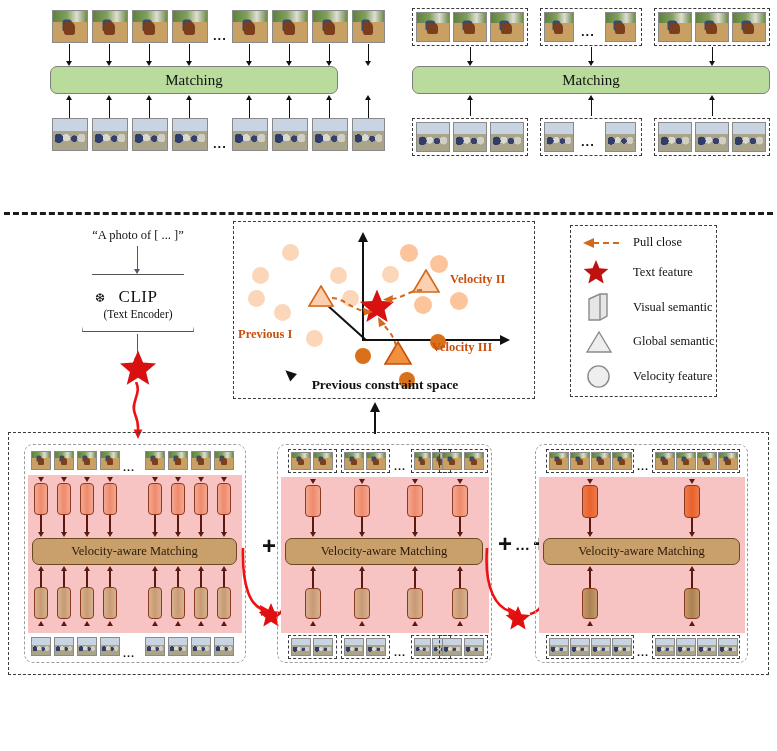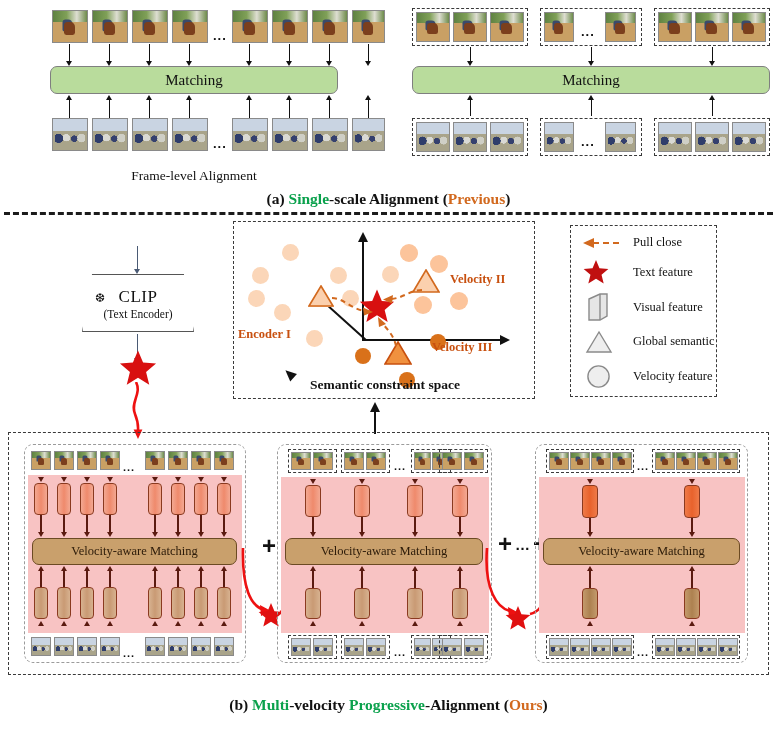--- a/index.html
+++ b/index.html
@@ -192,21 +192,20 @@
       <div class="frame field" style="left:92px;top:0px;width:36px;height:33px;"></div>
       <div class="frame field" style="left:132px;top:0px;width:36px;height:33px;"></div>
       <div class="frame field" style="left:172px;top:0px;width:36px;height:33px;"></div>
       <div class="dots" style="left:213px;top:19px;">...</div>
       <div class="frame field" style="left:232px;top:0px;width:36px;height:33px;"></div>
       <div class="frame field" style="left:272px;top:0px;width:36px;height:33px;"></div>
       <div class="frame field" style="left:312px;top:0px;width:36px;height:33px;"></div>
       <div class="frame field" style="left:352px;top:0px;width:33px;height:33px;"></div>
     </div>
 
-    <div class="plain-caption" style="left:0;top:168px;width:388px;">Frame-level Alignment</div>
   </div>
 
   <div class="abs" style="left:388px;top:0;width:389px;height:205px;">
 
     <div class="abs" style="left:0;top:0;width:389px;height:50px;">
       <div class="dash-box" style="left:24px;top:8px;width:116px;height:38px;">
         <div class="frame horse" style="left:3px;top:3px;width:34px;height:30px;"></div>
         <div class="frame horse" style="left:40px;top:3px;width:34px;height:30px;"></div>
         <div class="frame horse" style="left:77px;top:3px;width:34px;height:30px;"></div>
       </div>
@@ -257,29 +256,27 @@
       </div>
       <div class="dash-box" style="left:266px;top:0px;width:116px;height:38px;">
         <div class="frame field" style="left:3px;top:3px;width:34px;height:30px;"></div>
         <div class="frame field" style="left:40px;top:3px;width:34px;height:30px;"></div>
         <div class="frame field" style="left:77px;top:3px;width:34px;height:30px;"></div>
       </div>
     </div>
 
   </div>
 
-  <div class="caption" style="left:0;top:190px;">
-    <span>(a) </span><span class="green">Single</span><span>-scale Alignment (</span><span class="orange">Previous</span><span>)</span>
-  </div>
 </div>
 
 <div class="hdivider" style="top:212px;"></div>
 
 <div class="abs" style="left:0;top:216px;width:777px;height:535px;">
 
+  <div class="quote" style="left:48px;top:12px;width:180px;text-align:center;">“A photo of [ ... ]”</div>
 
   <div class="thin-arrow" style="left:137px;top:30px;height:25px;"></div>
   <div class="thin-head" style="left:133.8px;top:53px;"></div>
 
   <div class="abs" style="left:82px;top:58px;width:112px;height:58px;">
     <div class="clip-trap" style="left:0;top:0;"></div>
     <div class="clip-inner">
       <div class="clip-title">CLIP</div>
       <div class="clip-sub">(Text Encoder)</div>
     </div>
@@ -357,25 +354,25 @@
     </svg>
     <svg class="abs" style="left:148px;top:64px;width:42px;height:20px;" viewBox="0 0 42 20">
       <path d="M40,4 C28,4 20,13 8,13" stroke="#d2691e" stroke-width="2" fill="none" stroke-dasharray="5 4"></path>
       <polygon points="1,13.5 11,9 10,17.5" fill="#d2691e"></polygon>
     </svg>
     <svg class="abs" style="left:136px;top:88px;width:34px;height:38px;" viewBox="0 0 34 38">
       <path d="M26,36 C24,26 18,20 12,13" stroke="#d2691e" stroke-width="2" fill="none" stroke-dasharray="5 4"></path>
       <polygon points="8,7 16,14 9,17" fill="#d2691e"></polygon>
     </svg>
 
-    <div class="velolbl" style="left:4px;top:105px;">Encoder I</div>
+    <div class="velolbl" style="left:4px;top:105px;">Previous I</div>
     <div class="velolbl" style="left:216px;top:50px;">Velocity II</div>
     <div class="velolbl" style="left:198px;top:118px;">Velocity III</div>
 
-    <div class="sc-title" style="left:0;top:155px;width:302px;text-align:center;">Semantic constraint space</div>
+    <div class="sc-title" style="left:0;top:155px;width:302px;text-align:center;">Previous constraint space</div>
   </div>
 
   <div class="abs" style="left:368px;top:186px;width:14px;height:32px;">
     <div style="position:absolute;left:6px;top:8px;width:2.4px;height:24px;background:#111;"></div>
     <div style="position:absolute;left:1.5px;top:0px;width:0;height:0;border-left:5.5px solid transparent;border-right:5.5px solid transparent;border-bottom:10px solid #111;"></div>
   </div>
 
   <div class="dash-box" style="left:570px;top:9px;width:147px;height:172px;background:#fff;border:1.7px dashed #3a3a3a;">
 
     <svg class="abs" style="left:10px;top:10px;width:42px;height:14px;" viewBox="0 0 42 14">
@@ -390,21 +387,21 @@
       </svg>
     </div>
     <div class="legend-txt" style="left:62px;top:39px;">Text feature</div>
 
     <div class="abs" style="left:16px;top:66px;">
       <svg width="22" height="30" viewBox="0 0 22 30">
         <polygon points="2,7 13,2 20,2 20,24 13,28 2,28" fill="#e6e6e6" stroke="#8a8a8a" stroke-width="1.4"></polygon>
         <line x1="13" y1="2" x2="13" y2="28" stroke="#8a8a8a" stroke-width="1.4"></line>
       </svg>
     </div>
-    <div class="legend-txt" style="left:62px;top:74px;">Visual feature</div>
+    <div class="legend-txt" style="left:62px;top:74px;">Visual semantic</div>
 
     <div class="abs" style="left:14px;top:104px;">
       <svg width="28" height="24" viewBox="0 0 28 24">
           <polygon points="14,2 26,22 2,22" fill="#eeeeee" stroke="#8a8a8a" stroke-width="1.4"></polygon>
         </svg>
     </div>
     <div class="legend-txt" style="left:62px;top:108px;">Global semantic</div>
 
     <div class="abs" style="left:15px;top:138px;">
       <svg width="25" height="25" viewBox="0 0 25 25">
@@ -714,16 +711,13 @@
       <div class="dots" style="left:101px;top:14px;font-size:11px;">...</div>
       <div class="dash-box" style="left:116px;top:2px;width:88px;height:24px;border-width:1.2px;">
         <div class="frame field" style="left:2px;top:2px;width:20px;height:18px;"></div>
         <div class="frame field" style="left:23px;top:2px;width:20px;height:18px;"></div>
         <div class="frame field" style="left:44px;top:2px;width:20px;height:18px;"></div>
         <div class="frame field" style="left:65px;top:2px;width:20px;height:18px;"></div>
       </div>
     </div>
   </div>
 
-  <div class="caption" style="left:0;top:480px;">
-    <span>(b) </span><span class="green">Multi</span><span>-velocity </span><span class="green">Progressive</span><span>-Alignment (</span><span class="orange">Ours</span><span>)</span>
-  </div>
 </div>
 
 </body></html>

